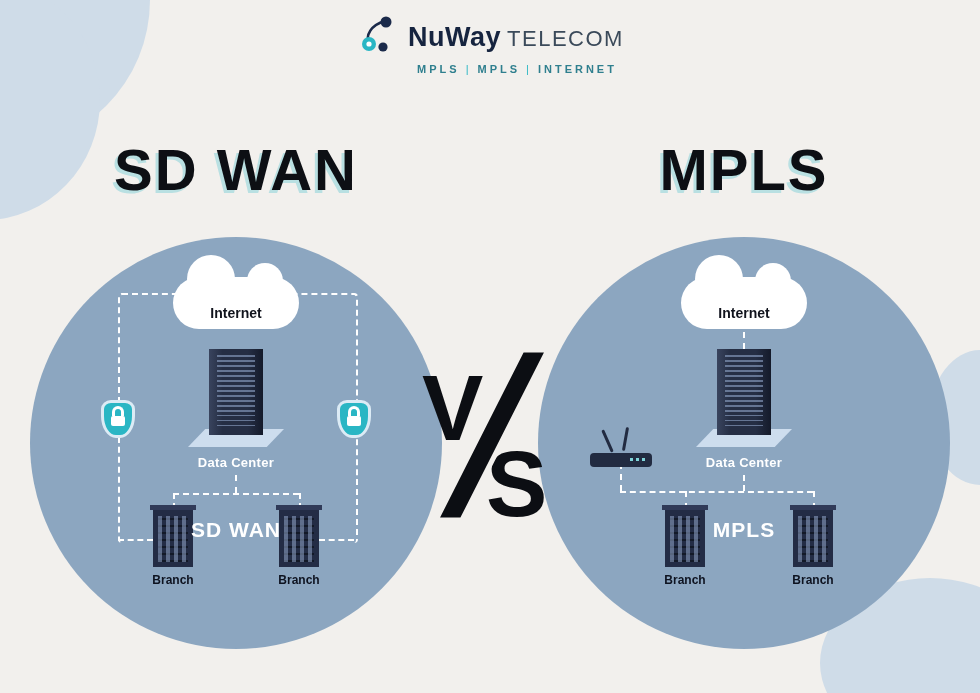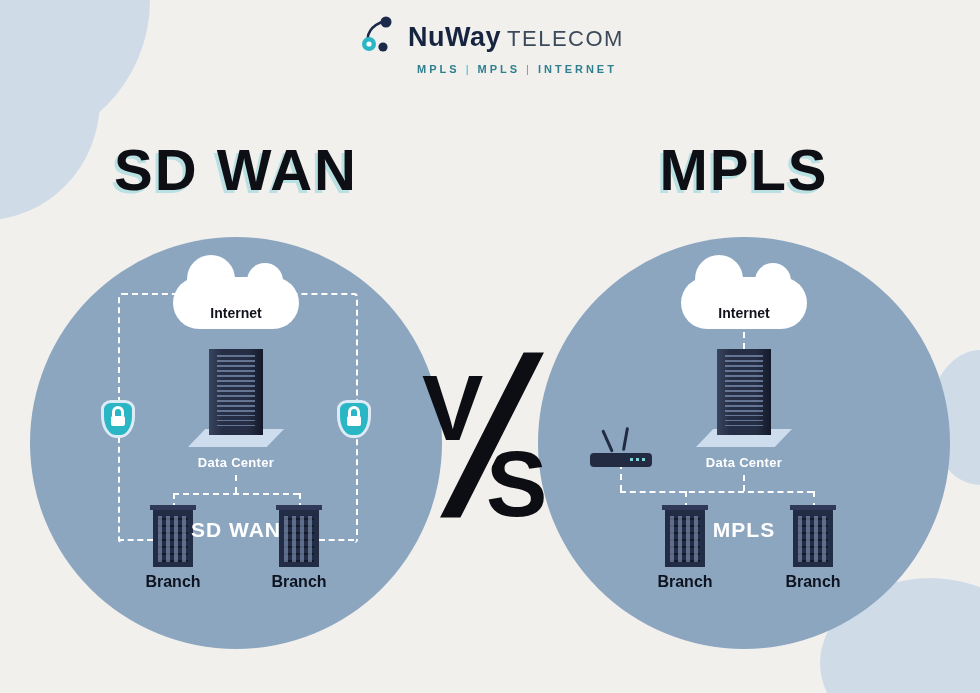--- a/index.html
+++ b/index.html
@@ -62,21 +62,21 @@
     border:2px dashed #fff; border-bottom:none; border-radius:4px; z-index:1; }
 
   
   .building { position:absolute; width:40px; height:58px; background:#232c45; z-index:2; }
   .building::before { content:""; position:absolute; left:5px; right:5px; top:7px; bottom:5px;
     background-image:
       repeating-linear-gradient(90deg, rgba(145,165,200,0.55) 0 4px, transparent 4px 8px),
       repeating-linear-gradient(0deg, rgba(18,24,38,0.95) 0 2px, transparent 2px 7px); }
   .building::after { content:""; position:absolute; top:-4px; left:-3px; right:-3px; height:5px; background:#303a58; }
   .b-label { position:absolute; width:80px; text-align:center; top:336px;
-    font-weight:700; font-size:16px; color:#0e1320; z-index:2; }
+    font-weight:700; font-size:12px; color:#0e1320; z-index:2; }
 
   .net-label { position:absolute; top:281px; left:50%; transform:translateX(-50%);
     color:#fff; font-weight:800; font-size:21px; letter-spacing:1px; z-index:4; }
 
   
   .lock { position:absolute; width:34px; height:38px; background:#2ab6c4;
     border:3px solid #dcebf5; border-radius:10px 10px 15px 15px / 9px 9px 22px 22px; z-index:4;
     box-sizing:border-box; }
   .lock .shackle { width:12px; height:10px; border:3px solid #fff; border-bottom:none;
     border-radius:7px 7px 0 0; margin:3px auto 0; box-sizing:border-box; }

